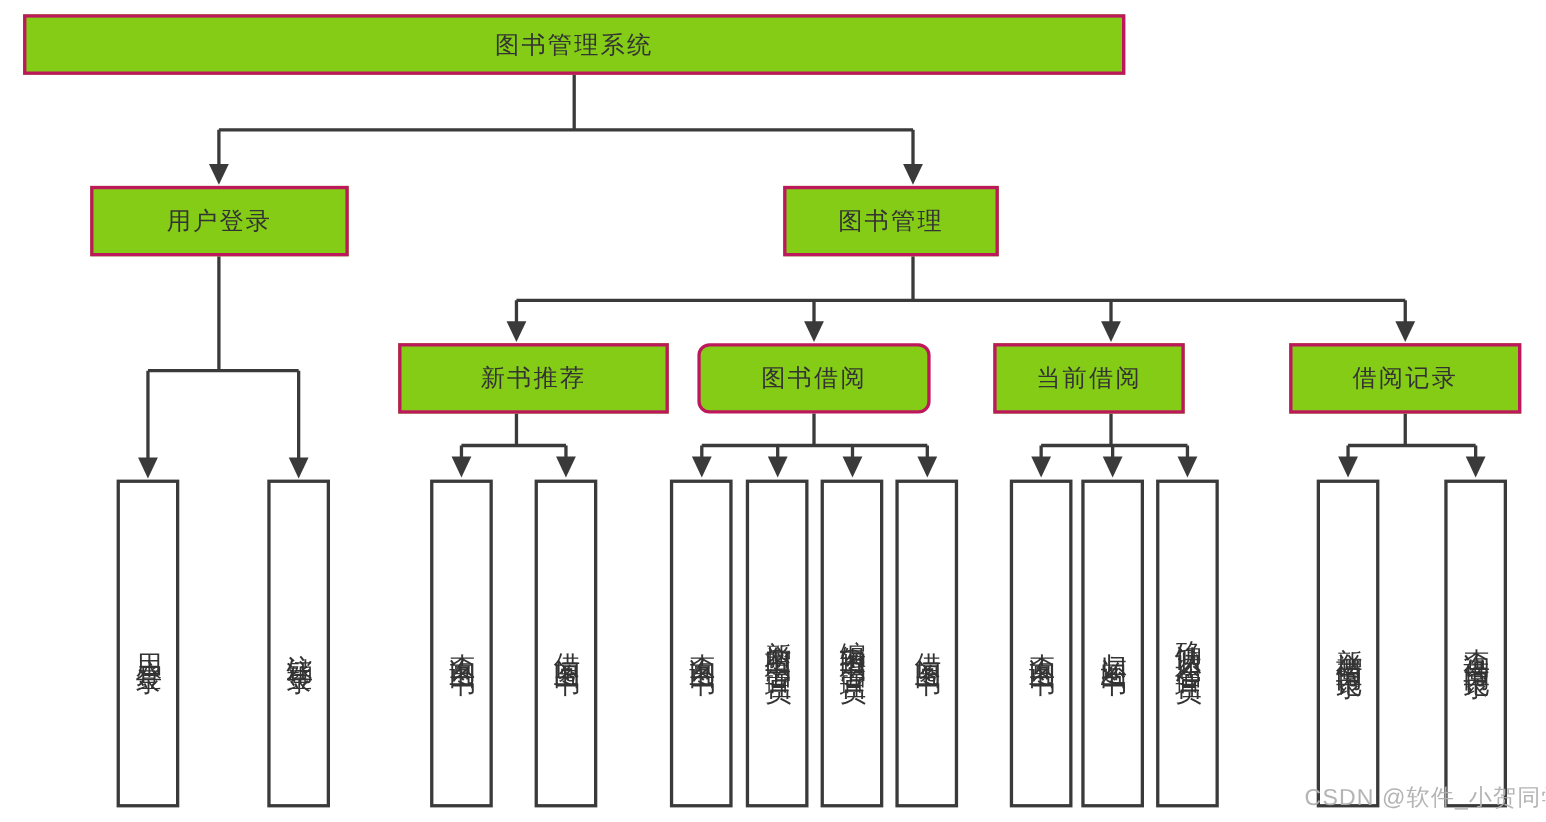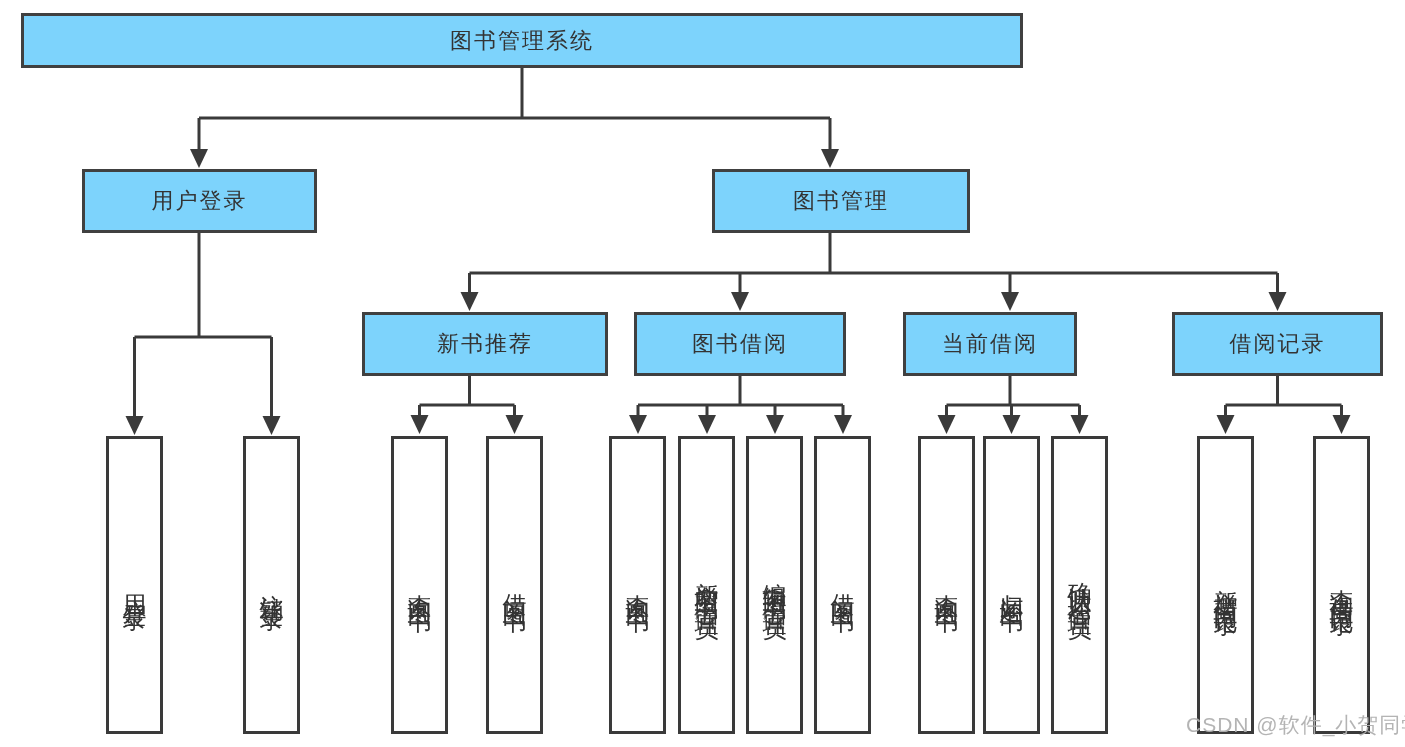--- a/index.html
+++ b/index.html
@@ -19,22 +19,22 @@
   .connectors {
     position: absolute;
     left: 0;
     top: 0;
     width: 1405px;
     height: 747px;
   }
   .hnode {
     position: absolute;
     box-sizing: border-box;
-    border: 3px solid #404040;
-    background: #7dd3fc;
+    border: 3px solid #be185d;
+    background: #84cc16;
     display: flex;
     align-items: center;
     justify-content: center;
     font-size: 22px;
     letter-spacing: 2px;
     color: #333333;
     z-index: 2;
   }
   .vnode {
     position: absolute;
@@ -63,23 +63,23 @@
     top: 711px;
     font-size: 21px;
     letter-spacing: 1px;
     color: rgba(176, 176, 176, 0.95);
     z-index: 5;
     white-space: nowrap;
   }
   
   #root-box   { left: 21px;   top: 13px;  width: 1002px; height: 55px; }
   #l2-login   { left: 82px;   top: 169px; width: 235px;  height: 64px; }
-  #l2-bookmgr { left: 712px;  top: 169px; width: 258px;  height: 64px; }
+  #l2-bookmgr { left: 712px;  top: 169px; width: 196px;  height: 64px; }
   #l3-recommend { left: 362px;  top: 312px; width: 246px; height: 64px; }
-  #l3-borrow    { left: 634px;  top: 312px; width: 212px; height: 64px; }
+  #l3-borrow    { left: 634px;  top: 312px; width: 212px; height: 64px; border-radius: 11px; }
   #l3-current   { left: 903px;  top: 312px; width: 174px; height: 64px; }
   #l3-records   { left: 1172px; top: 312px; width: 211px; height: 64px; }
   #leaf-user-login   { left: 106px; }
   #leaf-logout       { left: 243px; }
   #leaf-rec-query    { left: 391px; }
   #leaf-rec-borrow   { left: 486px; }
   #leaf-bor-query    { left: 609px; }
   #leaf-bor-add      { left: 678px; }
   #leaf-bor-edit     { left: 746px; }
   #leaf-bor-borrow   { left: 814px; }

